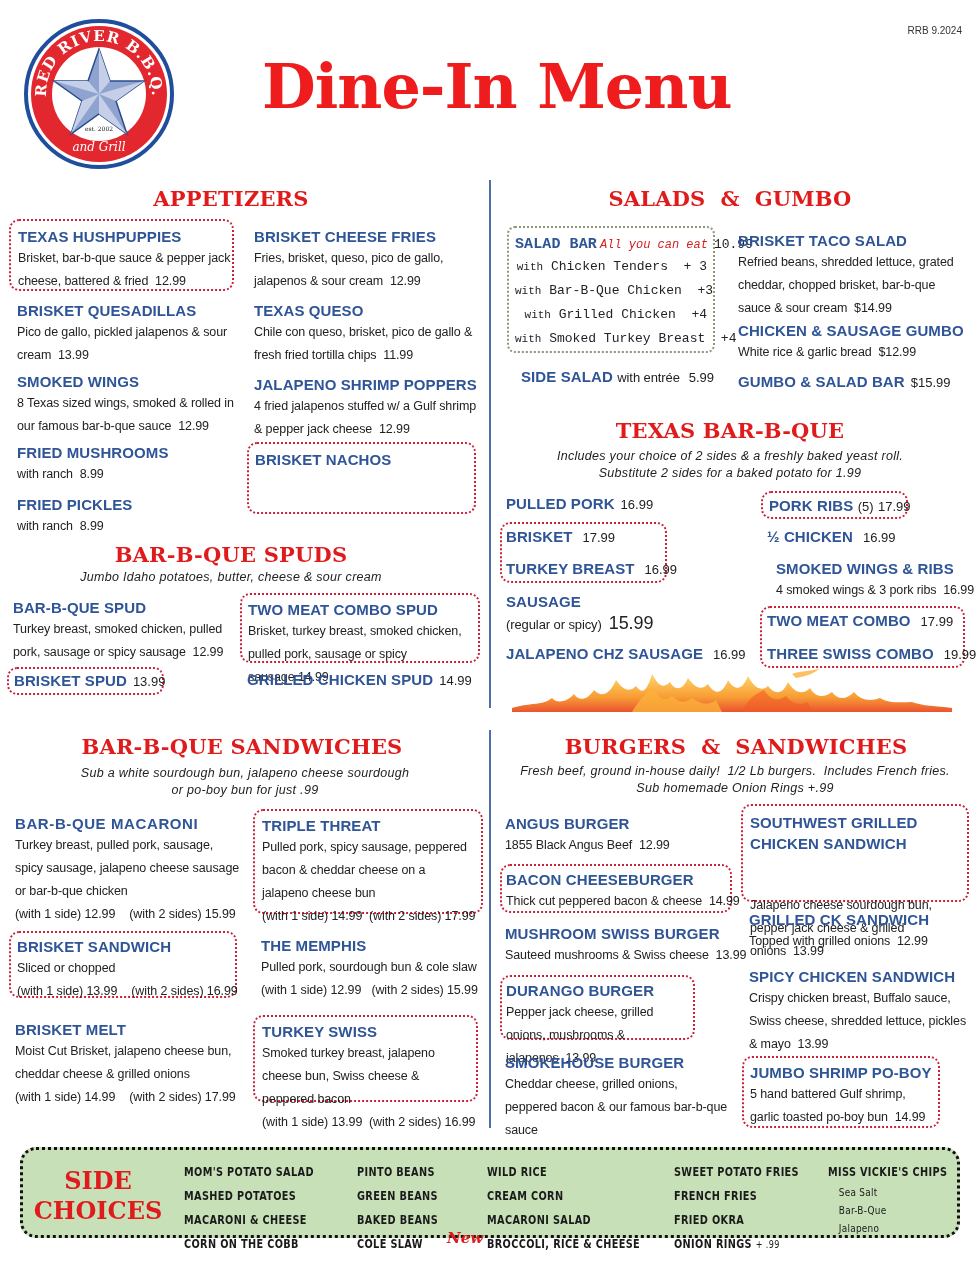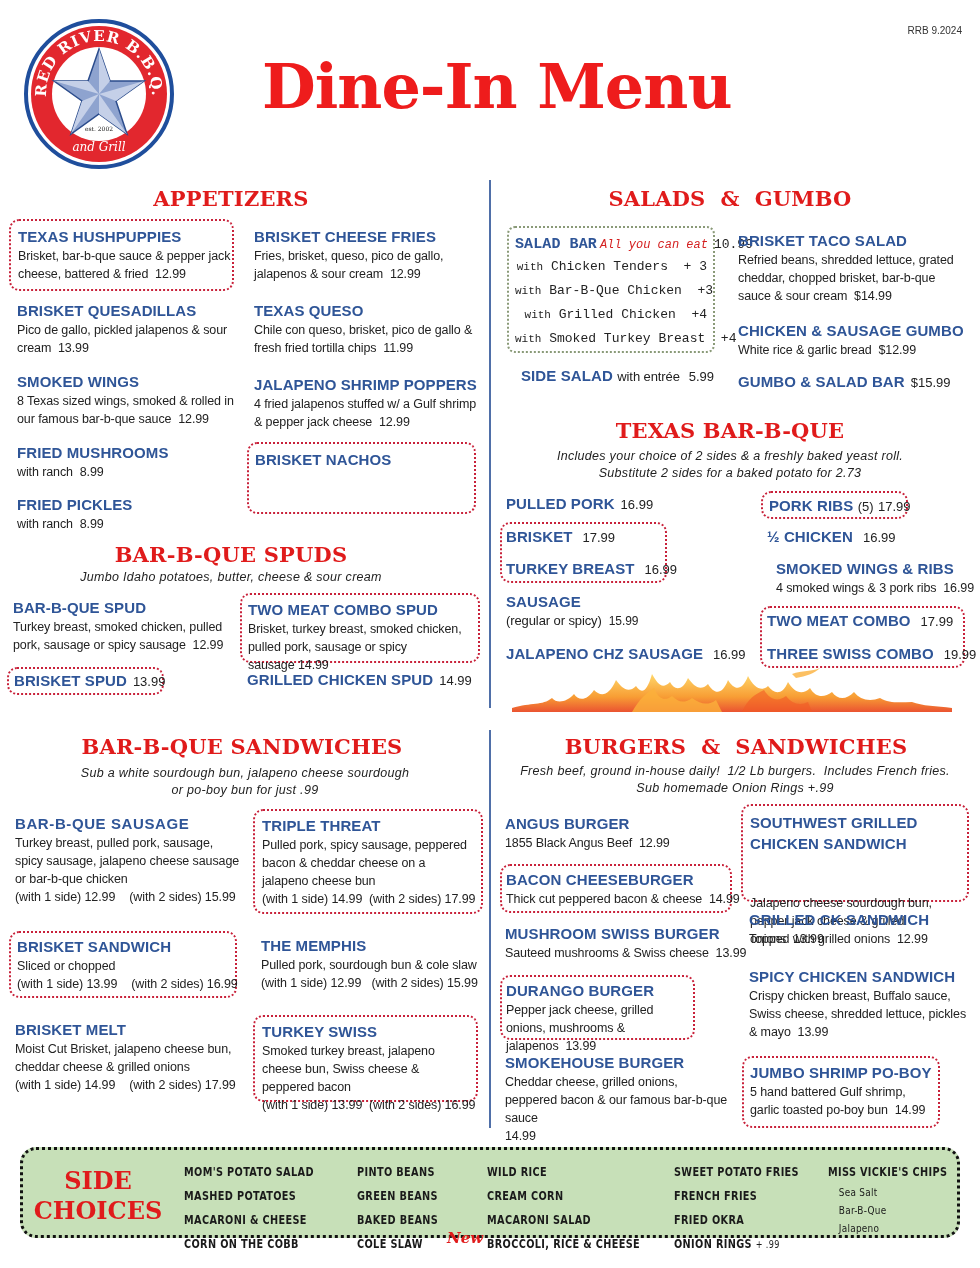--- a/index.html
+++ b/index.html
@@ -16,21 +16,21 @@
     
     .divider { position: absolute; width: 2px; background: #4f6fa8; }
 
     
     .sec-title { position: absolute; text-align: center; font-family: "DejaVu Serif", "Liberation Serif", serif; font-weight: bold; color: #e01b1b; font-size: 21px; letter-spacing: 0.2px; white-space: nowrap; }
     .sec-sub { position: absolute; text-align: center; font-style: italic; font-size: 12.5px; color: #222; line-height: 17px; letter-spacing: 0.3px; white-space: nowrap; }
 
     
     .item { position: absolute; }
     .item-name { font-weight: bold; color: #2f5597; font-size: 15px; line-height: 20px; white-space: nowrap; letter-spacing: 0.1px; }
-    .item-desc { font-size: 12.5px; line-height: 18px; color: #222; transform-origin: left; letter-spacing: -0.1px; }
+    .item-desc { font-size: 12.5px; line-height: 23px; color: #222; transform-origin: left; letter-spacing: -0.1px; }
     .item-price { font-size: 12.5px; color: #222; font-weight: normal; }
     .inline-price { font-size: 13px; color: #222; font-weight: normal; margin-left: 6px; }
     .gap { display: inline-block; width: 14px; }
 
     .boxed { border: 2px dotted #c8213a; border-radius: 10px; }
     .boxed-green { border: 2px dotted #8a9a78; border-radius: 8px; font-family: Liberation Mono, monospace; }
 
     
     .salad-bar { left: 507px; top: 226px; width: 208px; height: 127px; padding: 7px 6px 0 6px; }
     .salad-bar .line1 { white-space: nowrap; }
@@ -177,37 +177,37 @@
   <div class="item-name">CHICKEN &amp; SAUSAGE GUMBO</div>
   <div class="item-desc"><span>White rice &amp; garlic bread</span>&nbsp;&nbsp;<span class="item-price">$12.99</span></div>
 </div>
 
 <div class="item" style="left:738px; top:372px; width:230px;">
   <span class="item-name">GUMBO &amp; SALAD BAR</span><span class="inline-price">$15.99</span>
 </div>
 
 <div class="sec-title" style="left:500px; top:418px; width:460px;">TEXAS BAR-B-QUE</div>
 <div class="sec-sub" style="left:500px; top:448px; width:460px;">Includes your choice of 2 sides &amp; a freshly baked yeast roll.</div>
-<div class="sec-sub" style="left:500px; top:465px; width:460px;">Substitute 2 sides for a baked potato for 2.73</div>
+<div class="sec-sub" style="left:500px; top:465px; width:460px;">Substitute 2 sides for a baked potato for 1.99</div>
 
 <div class="item" style="left:506px; top:494px;">
   <span class="item-name">PULLED PORK</span><span class="inline-price">16.99</span>
 </div>
 
 <div class="item boxed" style="left:500px; top:522px; width:167px; height:61px;"></div>
 <div class="item" style="left:506px; top:527px;">
   <span class="item-name">BRISKET</span><span class="inline-price" style="margin-left:10px;">17.99</span>
 </div>
 <div class="item" style="left:506px; top:559px;">
   <span class="item-name">TURKEY BREAST</span><span class="inline-price" style="margin-left:10px;">16.99</span>
 </div>
 
 <div class="item" style="left:506px; top:592px; width:220px;">
   <div class="item-name">SAUSAGE</div>
-  <div class="item-desc" style="font-size:13px;"><span>(regular or spicy)</span>&nbsp;&nbsp;<span class="item-price" style="font-size:12px;">15.99</span></div>
+  <div class="item-desc" style="font-size:13px;"><span>(regular or spicy)</span>&nbsp;&nbsp;<span class="item-price" style="font-size:18px;">15.99</span></div>
 </div>
 
 <div class="item" style="left:506px; top:644px;">
   <span class="item-name">JALAPENO CHZ SAUSAGE</span><span class="inline-price" style="margin-left:10px;">16.99</span>
 </div>
 
 <div class="item boxed" style="left:761px; top:491px; width:147px; height:28px; padding:3px 0 0 6px; white-space:nowrap;">
   <span class="item-name">PORK RIBS</span>
   <span class="item-price" style="font-size:13px;">(5)</span>
   <span class="item-price" style="font-size:13px;">17.99</span>
@@ -244,21 +244,21 @@
     <path d="M230 44 C236 30 244 26 252 22 C258 32 266 34 274 28 C280 36 288 38 296 34 L300 44 Z" fill="#f15a24" opacity="0.6"></path>
     <path d="M280 6 C290 2 300 4 308 0 C302 6 294 8 284 10 Z" fill="#fbb03b" opacity="0.8"></path>
   </svg>
 </div>
 
 <div class="sec-title" style="left:0; top:734px; width:484px;">BAR-B-QUE SANDWICHES</div>
 <div class="sec-sub" style="left:0; top:765px; width:490px;">Sub a white sourdough bun, jalapeno cheese sourdough</div>
 <div class="sec-sub" style="left:0; top:782px; width:490px;">or po-boy bun for just  .99</div>
 
 <div class="item" style="left:15px; top:814px; width:228px;">
-  <div class="item-name" style="letter-spacing:0.6px;">BAR-B-QUE SAUSAGE</div>
+  <div class="item-name" style="letter-spacing:0.6px;">BAR-B-QUE MACARONI</div>
   <div class="item-desc">Turkey breast, pulled pork, sausage, spicy sausage, jalapeno cheese sausage or bar-b-que chicken</div>
   <div class="item-desc" style="white-space:nowrap;"><span>(with 1 side)  12.99</span><span class="gap"></span><span>(with 2 sides)  15.99</span></div>
 </div>
 
 <div class="item boxed" style="left:9px; top:931px; width:228px; height:67px; padding:4px 0 0 6px;">
   <div class="item-name">BRISKET SANDWICH</div>
   <div class="item-desc">Sliced or chopped</div>
   <div class="item-desc" style="white-space:nowrap;"><span>(with 1 side)  13.99</span><span class="gap"></span><span>(with 2 sides)  16.99</span></div>
 </div>
 

